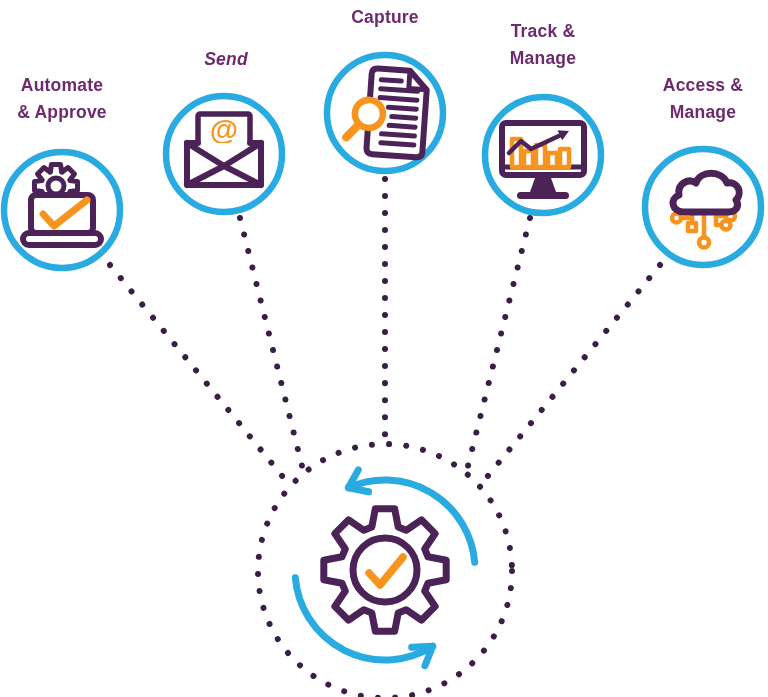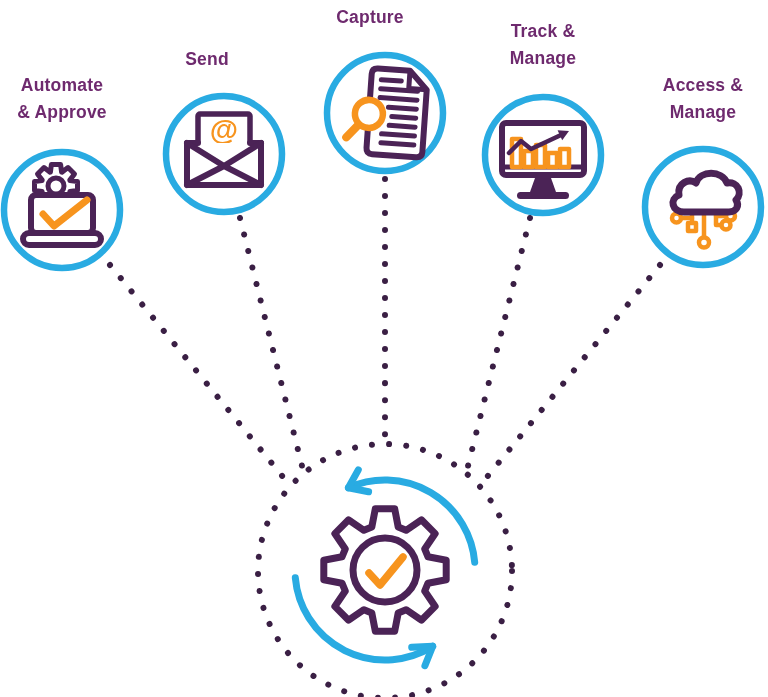--- a/index.html
+++ b/index.html
@@ -4,22 +4,22 @@
 <style>
   html,body{margin:0;padding:0;background:#ffffff;}
   .stage{position:relative;width:768px;height:697px;overflow:hidden;
          font-family:"Liberation Sans",sans-serif;background:#fff;}
   .stage svg{position:absolute;left:0;top:0;}
   .node-label{position:absolute;width:140px;text-align:center;
               font-weight:700;font-size:17.5px;line-height:1.55;
               color:#6E2A6E;letter-spacing:.2px;}
   .node-label span{display:block;}
   .lbl-1{left:-8px;top:72px;}
-  .lbl-2{left:137px;top:46px;}
-  .lbl-3{left:300px;top:4px;}
+  .lbl-2{left:156px;top:46px;font-style:italic;}
+  .lbl-3{left:315px;top:4px;}
   .lbl-4{left:473px;top:18px;}
   .lbl-5{left:633px;top:72px;}
   .at-glyph{font:700 29px "Liberation Sans",sans-serif;}
 </style>
 </head>
 <body>
 
 <div class="stage">
 
 <svg width="768" height="697" viewBox="0 0 768 697">

